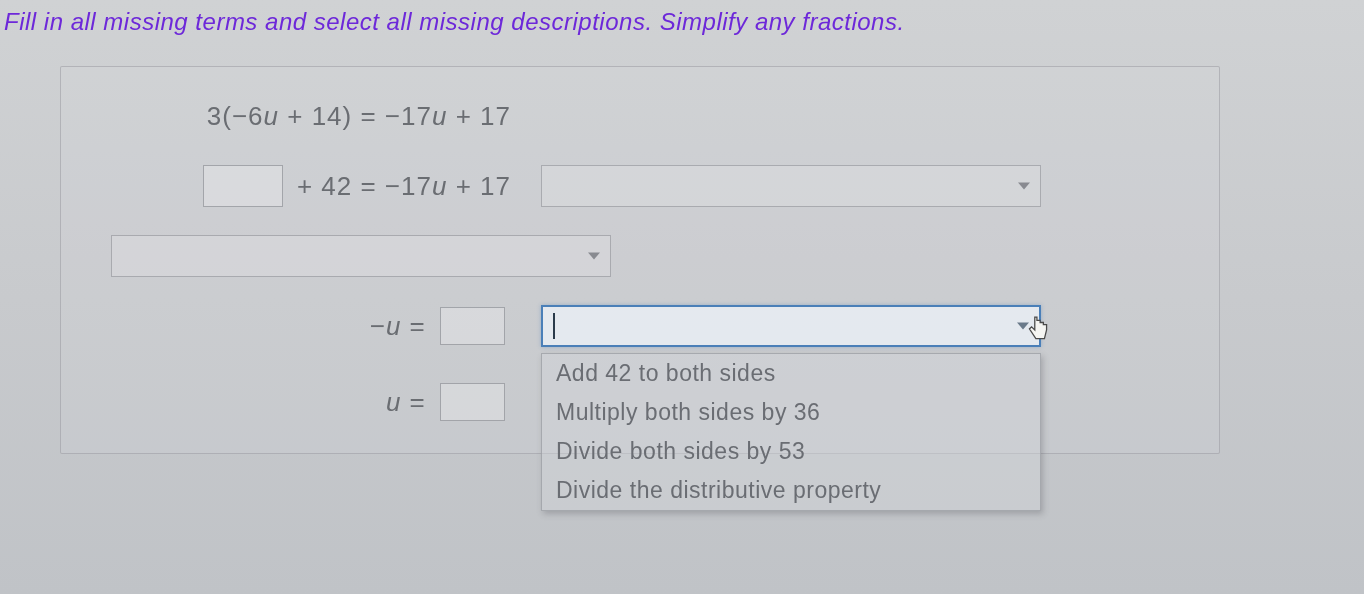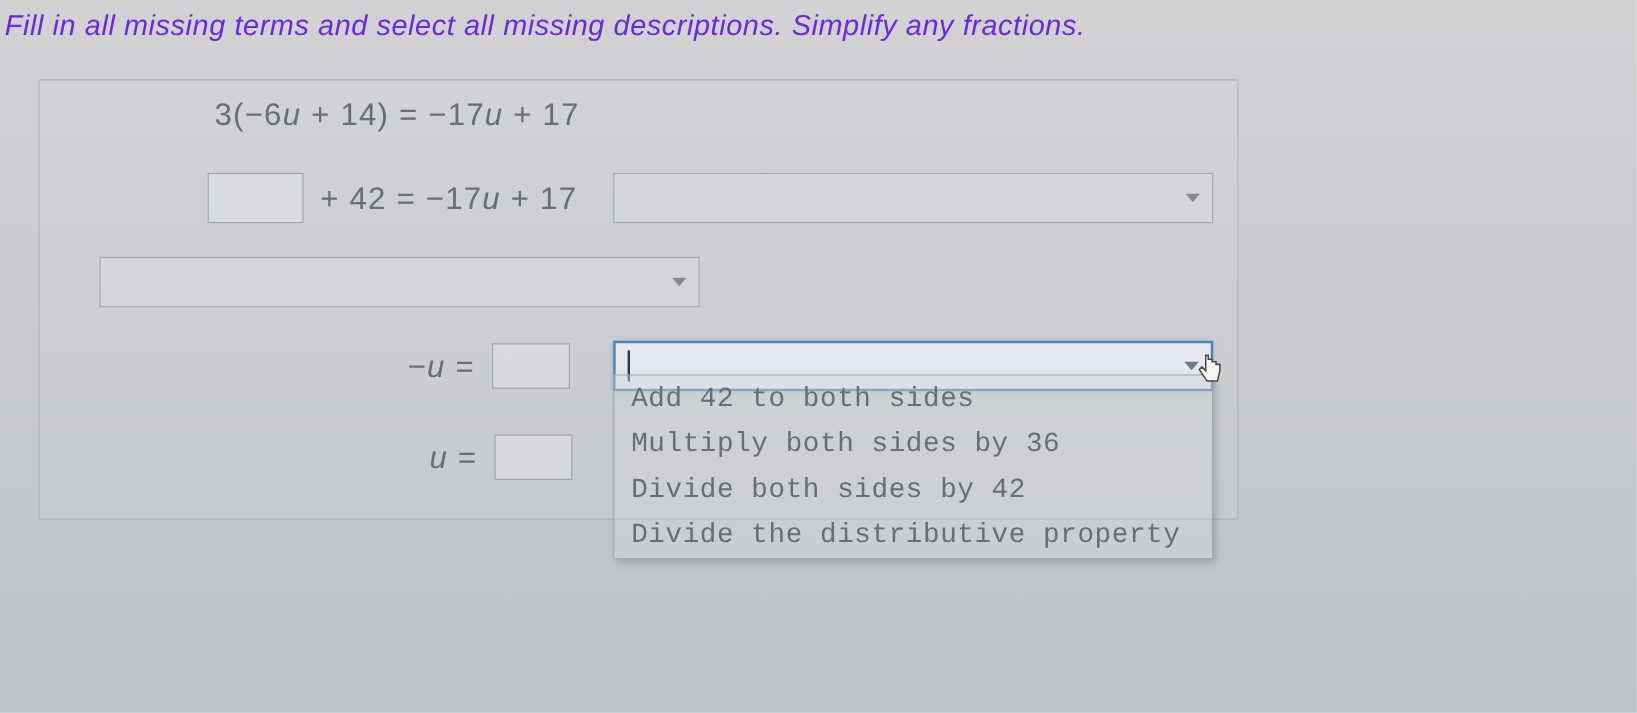--- a/index.html
+++ b/index.html
@@ -16,26 +16,26 @@
       position: relative;
     }
     .instruction {
       font-style: italic;
       font-size: 24px;
       color: #6d28d9;
       padding: 8px 0 25px 4px;
       letter-spacing: 0.5px;
     }
     .worksheet {
-      margin-left: 32px;
+      margin-left: 60px;
       margin-top: 5px;
-      width: 1000px;
+      width: 1160px;
       border: 1px solid rgba(150,150,155,0.5);
       border-radius: 2px;
-      padding: 7px 20px 20px 20px;
+      padding: 28px 20px 20px 20px;
       background: rgba(220,222,225,0.15);
       position: relative;
     }
     .row {
       display: flex;
       align-items: center;
       margin-bottom: 28px;
       min-height: 42px;
     }
     .eq-col {
@@ -97,27 +97,26 @@
       border-top-color: #6a7a8a;
     }
     .cursor-bar {
       width: 2px;
       height: 26px;
       background: #2a3a4a;
     }
     .options-list {
       position: absolute;
       left: 30px;
-      top: 28px;
+      top: 48px;
       width: 500px;
       border: 1px solid rgba(150,152,158,0.7);
       background: rgba(210,213,218,0.45);
       box-shadow: 2px 3px 6px rgba(80,80,85,0.3);
       z-index: 10;
-      font-family: Liberation Mono, monospace;
     }
     .option-item {
       padding: 6px 14px;
       font-size: 23px;
       color: #6a6d73;
       letter-spacing: 0.5px;
     }
     .pointer-cursor {
       position: absolute;
       right: -12px;
@@ -179,21 +178,21 @@
         <span class="caret"></span>
         <div class="pointer-cursor">
           <svg viewBox="0 0 24 28">
             <path d="M9 2 L9 14 L6 11 L4 13 L10 22 L18 22 L20 14 L20 9 L17 9 L17 7 L14 7 L14 5 L11 5 L11 2 Z" fill="#f5f5f2" stroke="#4a4a4a" stroke-width="1.2"></path>
           </svg>
         </div>
       </div>
       <div class="options-list">
         <div class="option-item">Add 42 to both sides</div>
         <div class="option-item">Multiply both sides by 36</div>
-        <div class="option-item">Divide both sides by 42</div>
+        <div class="option-item">Divide both sides by 53</div>
         <div class="option-item">Divide the distributive property</div>
       </div>
     </div>
   </div>
 
   <div class="row" style="margin-bottom:10px;">
     <div class="eq-col">
       <span class="eq-text"><span class="var">u</span> = </span>
       <span class="input-box small"></span>
     </div>

